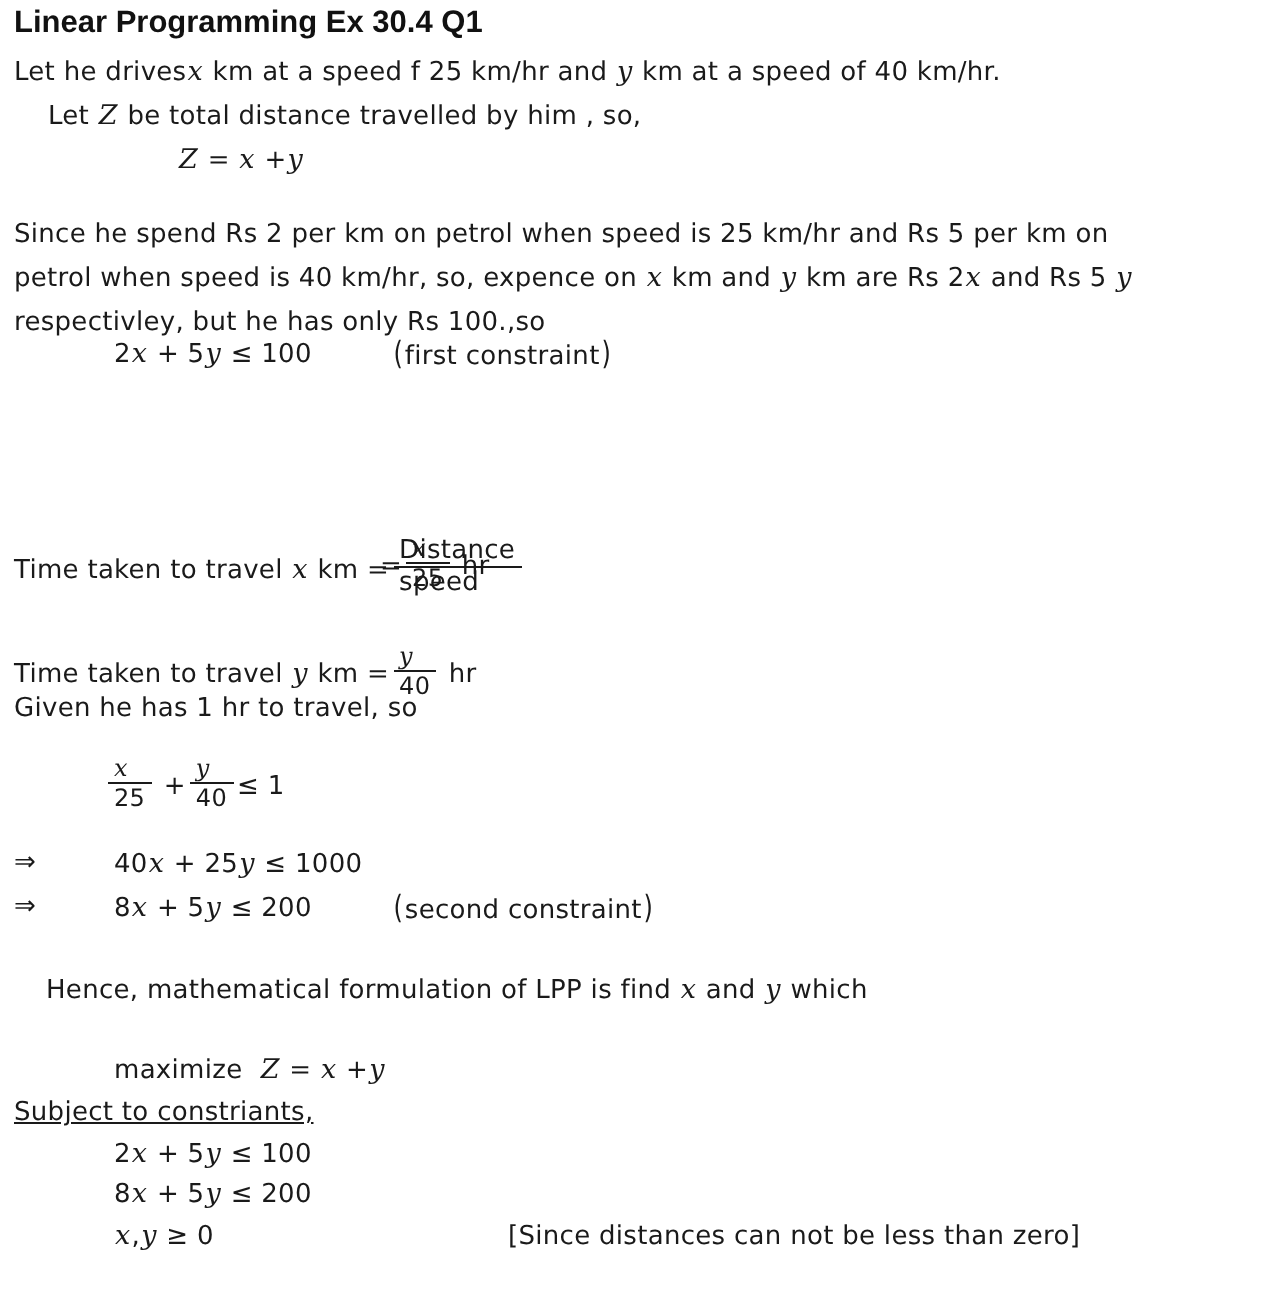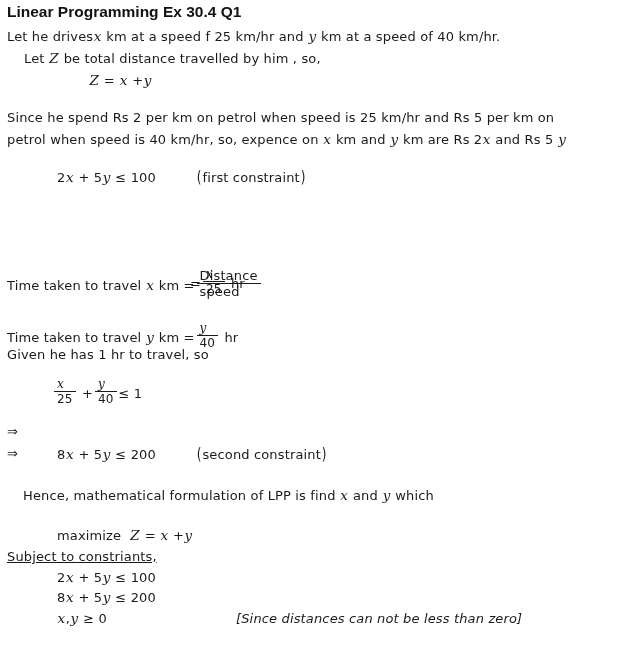--- a/index.html
+++ b/index.html
@@ -101,20 +101,21 @@
   <div class="line" style="left:57px; top:73px;margin-left:32px;">
     <span class="mathvar">Z</span>&nbsp;<span>=</span>&nbsp;<span class="mathvar">x</span>&nbsp;<span>+</span><span class="mathvar">y</span>
   </div>
 
   <div class="line" style="left:7px; top:110px;">Since he spend Rs 2 per km  on petrol when speed is 25 km/hr and Rs 5 per km  on</div>
 
   <div class="line" style="left:7px; top:132px;">
     <span>petrol when speed is 40 km/hr, so, expence on</span>&nbsp;<span class="mathvar">x</span>&nbsp;<span>km  and</span>&nbsp;<span class="mathvar">y</span>&nbsp;<span>km  are Rs 2</span><span class="mathvar">x</span>&nbsp;<span>and Rs 5</span>&nbsp;<span class="mathvar">y</span>
   </div>
 
+  <div class="line" style="left:7px; top:154px;">respectivley, but he has only Rs 100.,so</div>
 
   <div class="line" style="left:57px; top:170px;">
     <span>2</span><span class="mathvar">x</span>&nbsp;<span>+ 5</span><span class="mathvar">y</span>&nbsp;<span>≤ 100</span>
   </div>
   <div class="line" style="left:196px; top:170px;text-align:center;">
     <span class="bigparen">(</span><span>first constraint</span><span class="bigparen">)</span>
   </div>
 
   <div class="line" style="left:7px; top:222px;margin-top:48px;">
     <span class="inl">Time taken  to travel</span>&nbsp;<span class="mathvar inl">x</span>&nbsp;<span class="inl">km  =</span><span class="frac"><span class="num">Distance</span><span class="den">speed</span></span>
@@ -128,20 +129,23 @@
     <span class="inl">Time taken  to travel</span>&nbsp;<span class="mathvar inl">y</span>&nbsp;<span class="inl">km  =</span><span class="frac small"><span class="num mathvar">y</span><span class="den">40</span></span>&nbsp;<span class="inl">hr</span>
   </div>
 
   <div class="line" style="left:7px; top:347px;">Given he has 1 hr to travel, so</div>
 
   <div class="line" style="left:52px; top:378px;">
     <span class="frac small"><span class="num mathvar">x</span><span class="den">25</span></span>&nbsp;<span class="inl">+</span><span class="frac small"><span class="num mathvar">y</span><span class="den">40</span></span><span class="inl">≤ 1</span>
   </div>
 
   <div class="line" style="left:7px; top:424px;">⇒</div>
+  <div class="line" style="left:57px; top:425px;">
+    <span>40</span><span class="mathvar">x</span>&nbsp;<span>+ 25</span><span class="mathvar">y</span>&nbsp;<span>≤ 1000</span>
+  </div>
 
   <div class="line" style="left:7px; top:446px;">⇒</div>
   <div class="line" style="left:57px; top:447px;">
     <span>8</span><span class="mathvar">x</span>&nbsp;<span>+ 5</span><span class="mathvar">y</span>&nbsp;<span>≤ 200</span>
   </div>
   <div class="line" style="left:196px; top:447px;">
     <span class="bigparen">(</span><span>second constraint</span><span class="bigparen">)</span>
   </div>
 
   <div class="line" style="left:7px; top:488px;margin-left:16px;">
@@ -159,15 +163,15 @@
   </div>
 
   <div class="line" style="left:57px; top:590px;">
     <span>8</span><span class="mathvar">x</span>&nbsp;<span>+ 5</span><span class="mathvar">y</span>&nbsp;<span>≤ 200</span>
   </div>
 
   <div class="line" style="left:57px; top:611px;">
     <span class="mathvar">x</span><span>,</span><span class="mathvar">y</span>&nbsp;<span>≥ 0</span>
   </div>
 
-  <div class="line" style="left:236px; top:611px;font-style:italic;">[Since distances can not be less than zero]</div>
+  <div class="line" style="left:254px; top:611px;">[Since distances can not be less than zero]</div>
 
 </div>
 
 </body></html>

